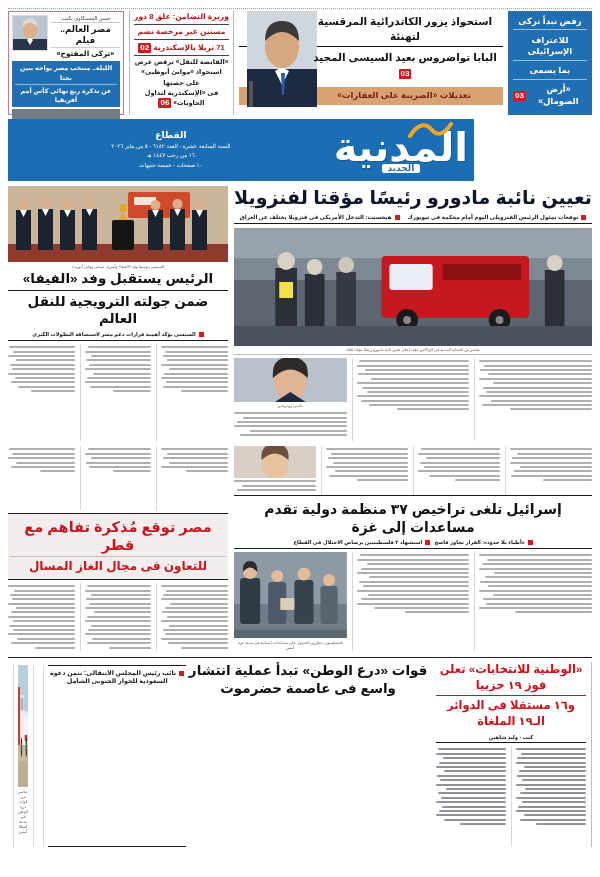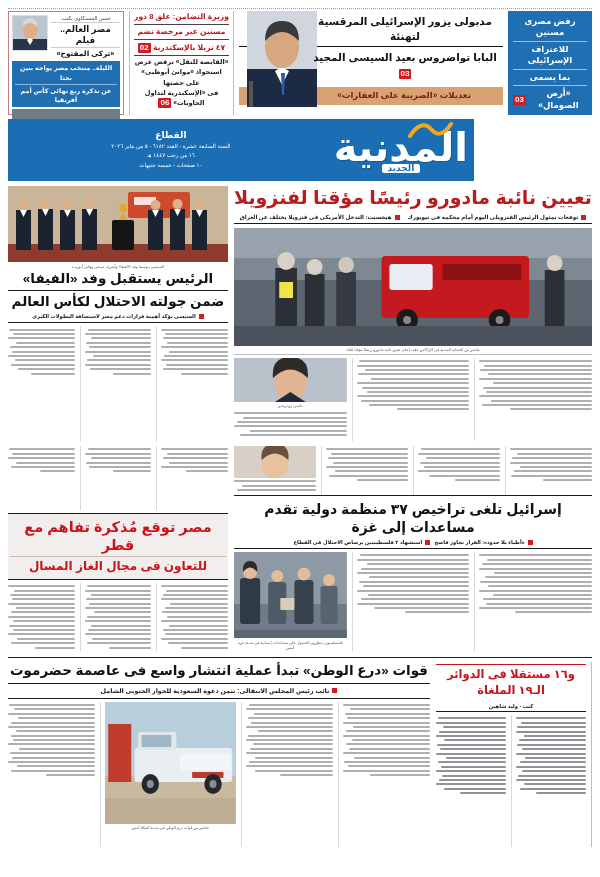--- a/index.html
+++ b/index.html
@@ -118,21 +118,21 @@
   .mast-date{color:#fff;text-align:center;padding:0 12px;flex:1;}
   .mast-day{font-size:9px;font-weight:bold;margin-bottom:2px;}
   .mast-line{font-size:5.6px;line-height:1.7;}
 
   
   .secA{display:flex;gap:6px;margin-top:5px;height:255px;}
   .secA-right{flex:1;display:flex;flex-direction:column;}
   .secA-left{width:220px;display:flex;flex-direction:column;}
 
   .big-head{
-    font-size:19px;font-weight:bold;color:#b91c1c;text-align:left;line-height:1.25;
+    font-size:19px;font-weight:bold;color:#0f172a;text-align:center;line-height:1.25;
     letter-spacing:-.2px;
   }
   .bullets{
     display:flex;gap:8px;justify-content:center;align-items:center;
     font-size:5.6px;font-weight:bold;color:#1a1a1a;margin-top:4px;padding-bottom:3px;
     border-bottom:1px solid #1a1a1a;
   }
   .bullets .b{white-space:nowrap;}
 
   .newsphoto{width:100%;overflow:hidden;position:relative;}
@@ -153,21 +153,21 @@
     padding:4px 2px;margin-top:3px;
   }
   .qatar-head .q1{font-size:14.5px;font-weight:bold;color:#c8151b;text-align:center;line-height:1.25;}
   .qatar-head .q2{font-size:12px;font-weight:bold;color:#c8151b;text-align:center;line-height:1.3;border-top:1px solid #c9b9b9;margin-top:2px;padding-top:2px;}
 
   .gaza-head{font-size:14px;font-weight:bold;color:#111;text-align:center;line-height:1.3;border-top:1px solid #1a1a1a;padding-top:4px;}
   .gaza-bul{font-size:5.2px;font-weight:bold;color:#1a1a1a;text-align:center;padding:3px 0;border-bottom:1px solid #1a1a1a;margin-bottom:3px;}
 
   
   .secC{display:flex;gap:6px;margin-top:6px;height:185px;border-top:1px solid #1a1a1a;padding-top:4px;}
-  .secC-left{flex:1;display:flex;flex-direction:column;}
+  .secC-left{flex:1;display:flex;}
   .secC-right{width:150px;display:flex;flex-direction:column;border-right:1px solid #b9bcc0;padding-right:5px;}
   .hadr-head{font-size:13.5px;font-weight:bold;color:#111;text-align:center;line-height:1.3;}
   .hadr-sub{font-size:6.4px;font-weight:bold;color:#1a1a1a;text-align:center;padding:3px 0;border-top:1px solid #1a1a1a;border-bottom:1px solid #1a1a1a;margin-top:3px;}
   .elec-head{font-size:11.5px;font-weight:bold;color:#c8151b;text-align:center;line-height:1.35;}
   .elec-head .l2{border-top:1px solid #c8151b;margin-top:2px;padding-top:2px;}
   .elec-bul{font-size:5.2px;font-weight:bold;color:#1a1a1a;text-align:center;padding:2px 0;border-bottom:1px solid #1a1a1a;margin-top:3px;}
 
   .cols3{display:flex;gap:5px;flex:1;margin-top:3px;}
   .cols4{display:flex;gap:5px;flex:1;margin-top:3px;}
   .col{flex:1;border-left:1px solid #d6d9dc;padding-left:4px;}
@@ -178,21 +178,21 @@
 </head>
 <body>
 
 <div class="page">
 
   <div class="rule-dotted"></div>
 
   <div class="topstrip">
 
     <div class="ts-col promo-blue">
-      <div class="pl">رفض مصرى مسنين</div>
+      <div class="pl">رفض تبدأ تركى</div>
       <div class="pl">للاعتراف الإسرائيلى</div>
       <div class="pl">بما يسمى</div>
       <div class="pl lastrow" style="border-bottom:none;">
         <span>«أرض الصومال»</span>
         <span class="kicker-num">03</span>
       </div>
     </div>
 
     <div class="ts-col pm-block">
       <div class="pm-photo">
@@ -200,35 +200,35 @@
           <rect width="70" height="96" fill="#cfd6dd"></rect>
           <rect y="58" width="70" height="38" fill="#1d2a44"></rect>
           <ellipse cx="35" cy="36" rx="17" ry="21" fill="#d7a77f"></ellipse>
           <path d="M18 30 q17 -18 34 0 q0 -20 -17 -20 q-17 0 -17 20z" fill="#3a3a3a"></path>
           <path d="M20 60 L35 74 L50 60 L62 66 L62 96 L8 96 L8 66z" fill="#1d2a44"></path>
           <path d="M28 60 L35 74 L42 60 L37 57 L33 57z" fill="#ffffff"></path>
           <path d="M34 62 L38 62 L37 84 L35 84z" fill="#2f5fa8"></path>
           <rect x="2" y="70" width="4" height="26" fill="#555"></rect>
         </svg>
       </div>
-      <div class="pm-head">مدبولى يزور الإسرائيلى المرقسية لتهنئة</div>
+      <div class="pm-head">استحواذ يزور الكاتدرائية المرقسية لتهنئة</div>
       <div class="pm-head2">
         <span>البابا تواضروس بعيد السيسى المجيد</span>
         <span class="kicker-num">03</span>
       </div>
       <div class="tan-box">
         <div class="tl">تعديلات «الضريبة على العقارات»</div>
       </div>
     </div>
 
     <div class="ts-col mid-col">
       <div class="mh">وزيرة التضامن: غلق 8 دور</div>
       <div class="mh">مسنين غير مرخصة تضم</div>
       <div class="mh last">
-        <span>٤٧ نزيلا بالإسكندرية</span>
+        <span>71 نزيلا بالإسكندرية</span>
         <span class="kicker-num">02</span>
       </div>
       <div class="ms">«القابضة للنقل» ترفض عرض</div>
       <div class="ms">استحواذ «موانئ أبوظبى» على حصتها</div>
       <div class="ms">
         <span>فى «الإسكندرية لتداول الحاويات»</span>
         <span class="kicker-num">06</span>
       </div>
     </div>
 
@@ -421,21 +421,21 @@
             <path d="M78 23 l3.5 7 l3.5 -7z"></path>
               <path d="M144 24 l3.5 7 l3.5 -7z"></path>
               <path d="M166 23 l3.5 7 l3.5 -7z"></path>
             <path d="M188 24 l3.5 7 l3.5 -7z"></path>
           </g>
         </svg>
       </div>
       <div class="cap">السيسى يتوسط وفد «الفيفا» وأشرف صبحى وهانى أبوريدة</div>
       <div class="pres-head">
         <div>الرئيس يستقبل وفد «الفيفا»</div>
-        <div class="l2">ضمن جولته الاحتلال لكأس العالم</div>
+        <div class="l2">ضمن جولته الترويجية للنقل العالم</div>
       </div>
       <div class="pres-bul">
         <span class="sq"></span><span>السيسى يؤكد أهمية قرارات دعم مصر لاستضافة البطولات الكبرى</span>
       </div>
       <div class="cols3">
         <div class="col greek">
           <span class="l" style="width:100%"></span>
             <span class="l" style="width:94%"></span>
             <span class="l" style="width:98%"></span>
           <span class="l" style="width:91%"></span>
@@ -675,20 +675,21 @@
             <span class="l" style="width:59%"></span>
         </div>
       </div>
     </div>
   </div>
 
   <div class="secC">
 
     <div class="secC-right">
       <div class="elec-head">
+        <div>«الوطنية للانتخابات» تعلن فوز ١٩ حزبيا</div>
         <div class="l2">و١٦ مستقلا فى الدوائر الـ١٩ الملغاة</div>
       </div>
       <div class="elec-bul">كتب - وليد شاهين</div>
       <div class="cols3">
         <div class="col greek dark">
           <span class="l" style="width:100%"></span>
             <span class="l" style="width:93%"></span>
             <span class="l" style="width:98%"></span>
           <span class="l" style="width:100%"></span>
             <span class="l" style="width:88%"></span>

